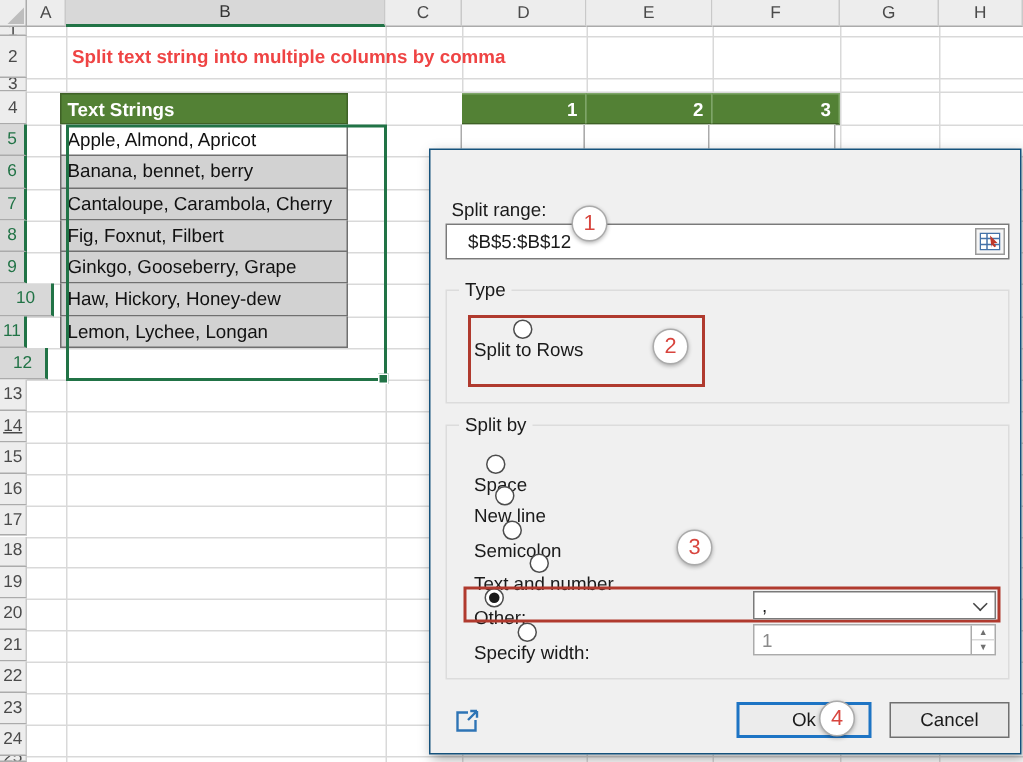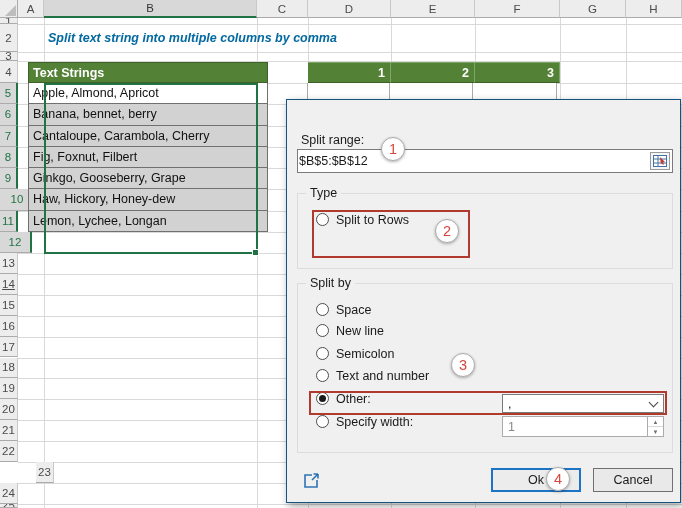--- a/index.html
+++ b/index.html
@@ -24,23 +24,23 @@
   }
   #corner:after {
     content:""; position:absolute; right:1px; bottom:1px;
     border-left:11px solid transparent; border-bottom:11px solid #BDBDBD;
   }
   .vline { position:absolute; width:1px; background:#D9D9D9; z-index:1; }
   .hline { position:absolute; height:1px; background:#D9D9D9; z-index:1; }
   
   #subtitle {
     position:absolute; left:48px; top:31px; z-index:3;
-    font-weight:bold; font-style:italic; color:#0369a1; font-size:12.5px; white-space:nowrap;
-  }
-  #tbl { position:absolute; left:28px; top:62px; width:240px; z-index:3; }
+    font-weight:bold; color:#ef4444; font-size:12.5px; white-space:nowrap;
+  }
+  #tbl { position:absolute; left:40px; top:62px; width:192px; z-index:3; }
   #tbl-header {
     height:21px; background:#538135; color:#fff; font-weight:bold;
     display:flex; align-items:center; padding-left:4px;
     border:1px solid #3F6127;
   }
   .tbl-row {
     height:21.25px; display:flex; align-items:center; padding-left:4px;
     background:#D2D2D2; border-bottom:1px solid #707070;
     border-left:1px solid #707070; border-right:1px solid #707070;
     color:#111; white-space:nowrap; overflow:hidden;
@@ -73,33 +73,33 @@
     color:#fff; display:flex; align-items:center;
   }
   #dlg-title { padding-left:13px; font-size:13px; }
   #dlg-help  { position:absolute; left:312px; width:20px; text-align:center; font-size:13.5px; cursor:default; }
   #dlg-close { position:absolute; left:356px; width:24px; text-align:center; font-size:13.5px; cursor:default; }
   .dlg-label { position:absolute; white-space:nowrap; }
   #split-range-input {
     position:absolute; left:10px; top:49px; width:376px; height:24px;
     background:#fff; border:1px solid #7A7A7A; display:flex; align-items:center;
   }
-  #split-range-value { padding-left:1px; }
+  #split-range-value { padding-left:14px; }
   #range-picker {
     position:absolute; right:2px; top:2px; width:20px; height:18px;
     background:#F5F5F5; border:1px solid #9a9a9a;
     display:flex; align-items:center; justify-content:center;
   }
   .groupbox { position:absolute; border:1px solid #DCDCDC; }
   .grouplabel {
     position:absolute; top:-8px; left:8px; background:#F0F0F0; padding:0 4px;
     font-size:12.5px; white-space:nowrap;
   }
   .redrect { position:absolute; border:2px solid #B03A2E; z-index:12; pointer-events:none; }
-  .optrow { position:absolute; display:flex; height:22px; white-space:nowrap; }
+  .optrow { position:absolute; display:flex; align-items:center; height:22px; white-space:nowrap;flex-direction:column; }
   .radio {
     width:13px; height:13px; border:1px solid #4d4d4d; border-radius:50%;
     background:#fff; margin-right:7px; position:relative; flex:none;
   }
   .radio.checked:after {
     content:""; position:absolute; left:2px; top:2px; width:7px; height:7px;
     border-radius:50%; background:#1a1a1a;
   }
   #other-combo {
     position:absolute; left:215px; top:294px; width:162px; height:19px;
@@ -198,21 +198,21 @@
       <div class="rowhdr" style="left: 0px; top: 253px; width: 18px; height: 20.9px;">13</div>
       <div class="rowhdr" style="left: 0px; top: 273.9px; width: 18px; height: 20.9px; text-decoration: underline;">14</div>
       <div class="rowhdr" style="left: 0px; top: 294.8px; width: 18px; height: 20.9px;">15</div>
       <div class="rowhdr" style="left: 0px; top: 315.7px; width: 18px; height: 20.9px;">16</div>
       <div class="rowhdr" style="left: 0px; top: 336.6px; width: 18px; height: 20.9px;">17</div>
       <div class="rowhdr" style="left: 0px; top: 357.5px; width: 18px; height: 20.9px;">18</div>
       <div class="rowhdr" style="left: 0px; top: 378.4px; width: 18px; height: 20.9px;">19</div>
       <div class="rowhdr" style="left: 0px; top: 399.3px; width: 18px; height: 20.9px;">20</div>
       <div class="rowhdr" style="left: 0px; top: 420.2px; width: 18px; height: 20.9px;">21</div>
       <div class="rowhdr" style="left: 0px; top: 441.1px; width: 18px; height: 20.9px;">22</div>
-      <div class="rowhdr" style="left: 0px; top: 462px; width: 18px; height: 20.9px; margin-left: 36px;">23</div>
+      <div class="rowhdr" style="left: 0px; top: 462px; width: 18px; height: 20.9px;">23</div>
       <div class="rowhdr" style="left: 0px; top: 482.9px; width: 18px; height: 20.9px;">24</div>
       <div class="rowhdr" style="left: 0px; top: 503.8px; width: 18px; height: 4.2px;">25</div>
     </div>
   <div id="corner"></div>
 
   <div id="subtitle">Split text string into multiple columns by comma</div>
 
   <div id="tbl">
     <div id="tbl-header">Text Strings</div>
     <div id="tbl-rows">

